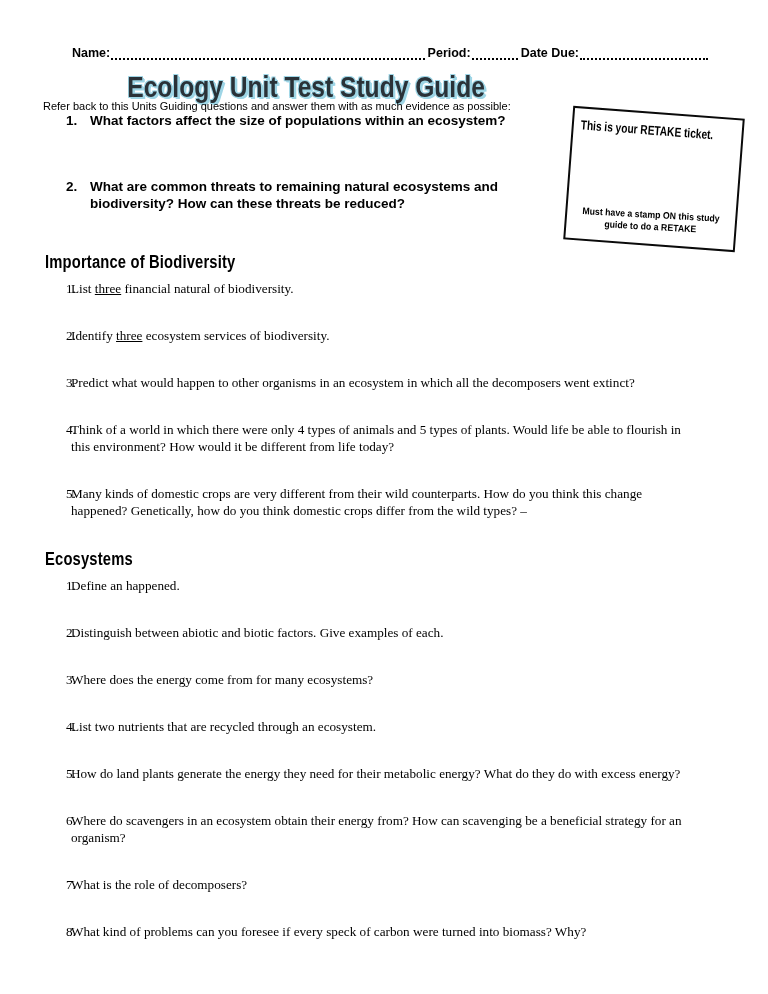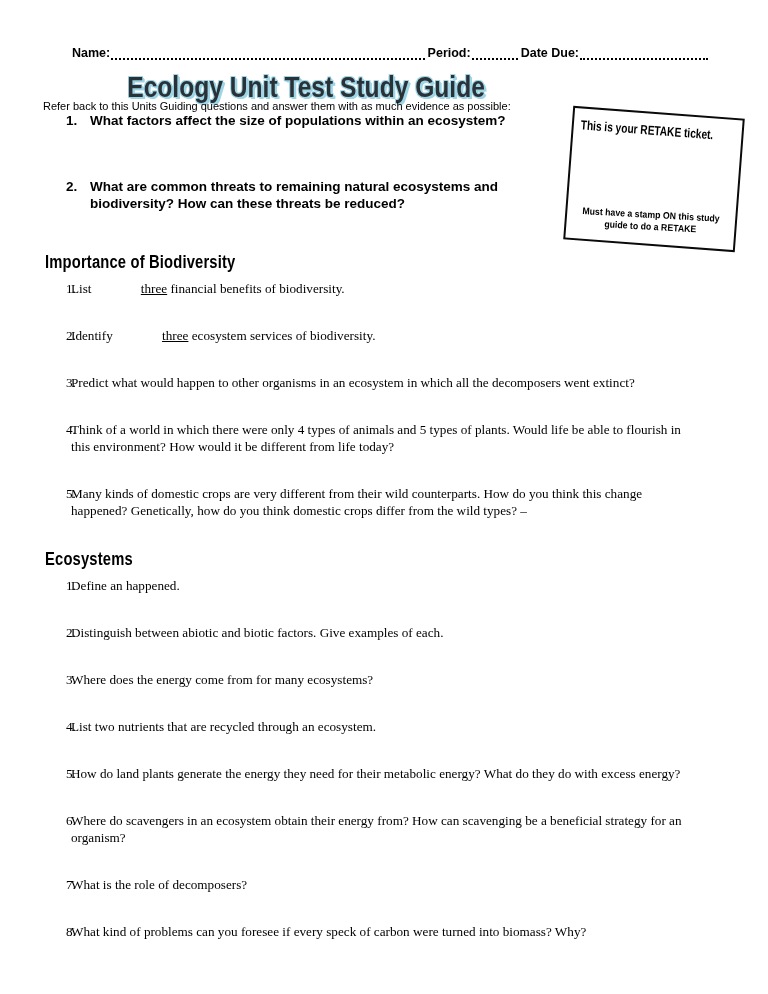--- a/index.html
+++ b/index.html
@@ -123,21 +123,21 @@
     display: grid;
     grid-template-columns: 26px 1fr;
     font-family: "Liberation Serif", serif;
     font-size: 13.2px;
     line-height: 17px;
     margin-bottom: 30px;
     width: 652px;
   }
   .sec-item .num { padding-left: 21px; }
   .sec-item .txt { max-width: 626px; }
-  .seg-u { text-decoration: underline; margin-left: 46px; }
+  .seg-u { text-decoration: underline; }
 </style>
 </head>
 <body>
 
 <div class="page">
 
   <div class="header-row">
     <span class="lbl">Name:</span>
     <span class="fill-line fill-name"></span>
     <span class="lbl">Period:</span>
@@ -166,21 +166,21 @@
   <div class="ticket">
     <div class="ticket-title">This is your RETAKE ticket.</div>
     <div class="ticket-note">Must have a stamp ON this study guide to do a RETAKE</div>
   </div>
 
   <div class="content" id="content">
       <div class="sec-heading">Importance of Biodiversity</div>
       <div class="sec-list">
         <div class="sec-item">
           <span class="num">1.</span>
-          <span class="txt"><span>List </span><span class="seg-u">three</span><span> financial benefits of biodiversity.</span></span>
+          <span class="txt"><span>List </span><span class="seg-u">three</span><span> financial natural of biodiversity.</span></span>
         </div>
         <div class="sec-item">
           <span class="num">2.</span>
           <span class="txt"><span>Identify </span><span class="seg-u">three</span><span> ecosystem services of biodiversity.</span></span>
         </div>
         <div class="sec-item">
           <span class="num">3.</span>
           <span class="txt"><span>Predict what would happen to other organisms in an ecosystem in which all the decomposers went extinct?</span></span>
         </div>
         <div class="sec-item">

